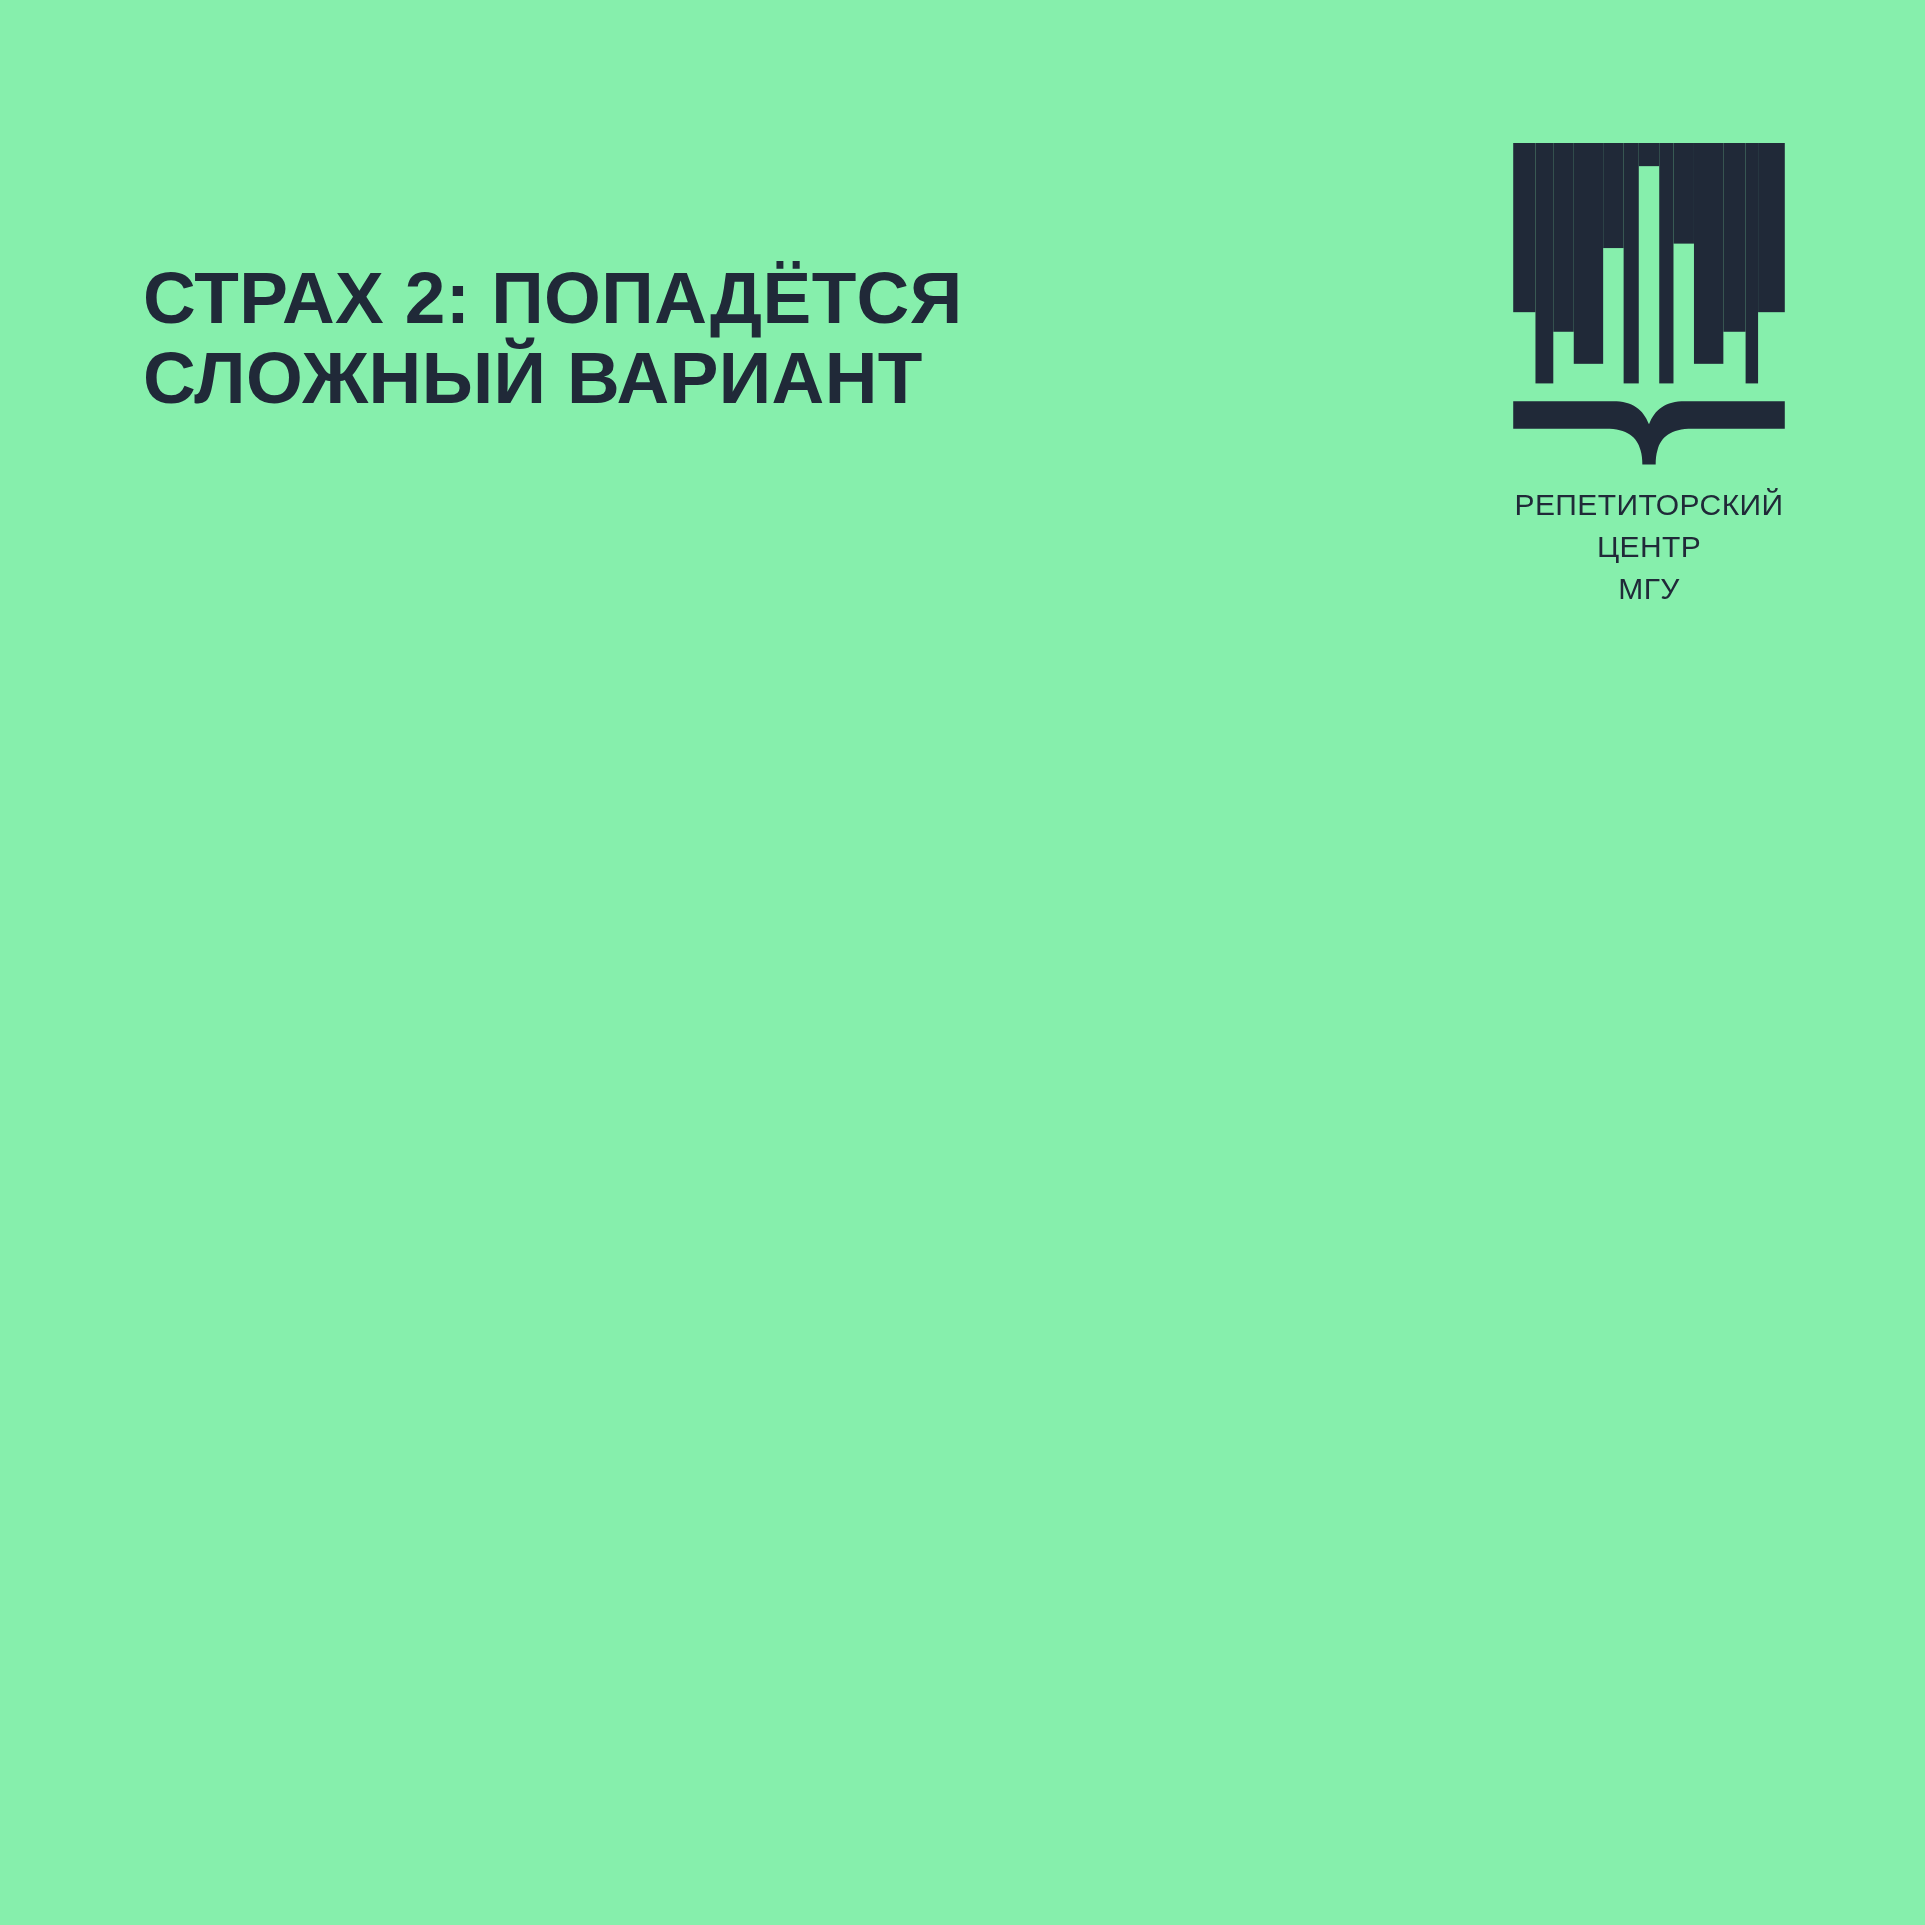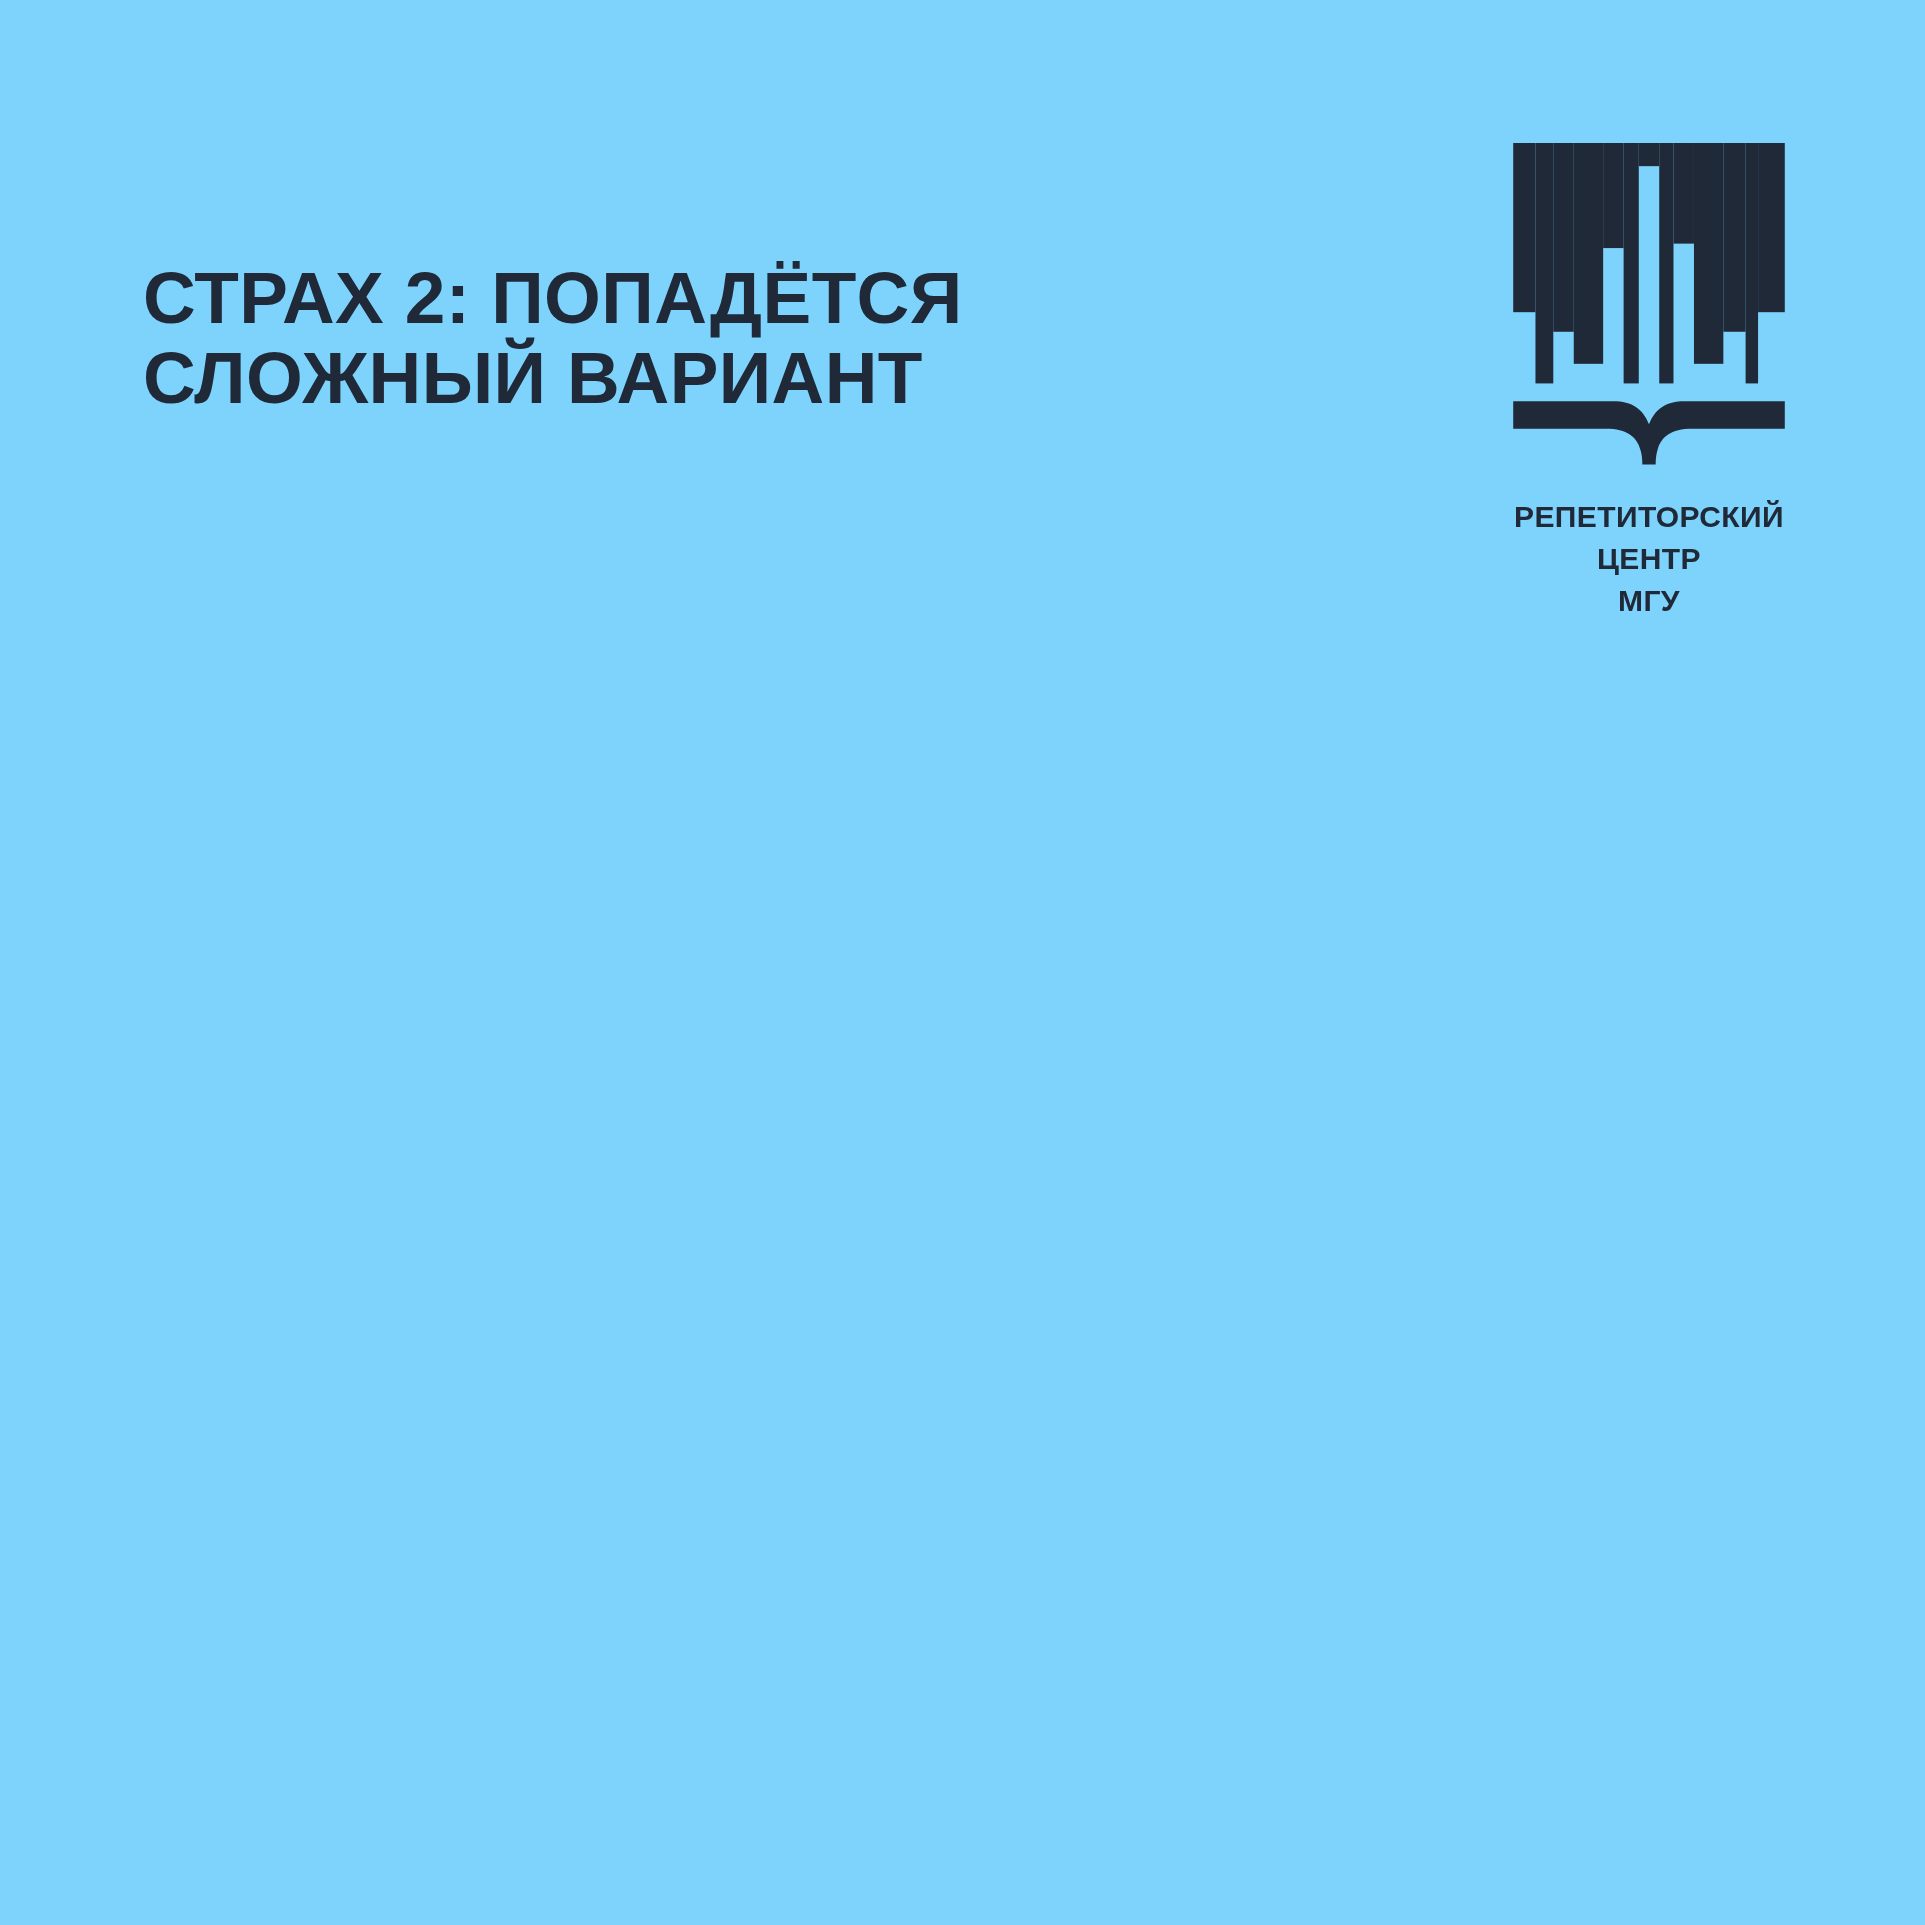--- a/index.html
+++ b/index.html
@@ -6,21 +6,21 @@
   body {
     width: 1926px; height: 1926px;
     background: #FAF5EC;
     font-family: "Liberation Sans", sans-serif;
     color: #202938;
     overflow: hidden;
   }
   .card {
     position: relative;
     width: 1926px; height: 1926px;
-    background: #7dd3fc;
+    background: #86efac;
   }
   .title {
     position: absolute;
     left: 143px; top: 258px;
     margin: 0;
     width: 1158px;
     font-size: 73px;
     line-height: 80px;
     font-weight: 800;
     letter-spacing: 0.4px;
@@ -33,24 +33,24 @@
     width: 410px;
     text-align: center;
   }
   .logo-mark {
     display: block;
     margin: 0 auto;
     width: 272px; height: 325px;
     color: #202938;
   }
   .logo-caption {
-    margin-top: 28px; 
+    margin-top: 16px; 
     font-size: 30px;
     line-height: 42px;
-    font-weight: 700;
+    font-weight: 400;
     letter-spacing: 0.4px;
     white-space: pre-line;
     color: #202938;
   }
   .body-text {
     position: absolute;
     left: 143px; top: 688px;
     width: 1693px;
   }
   .body-text p {

